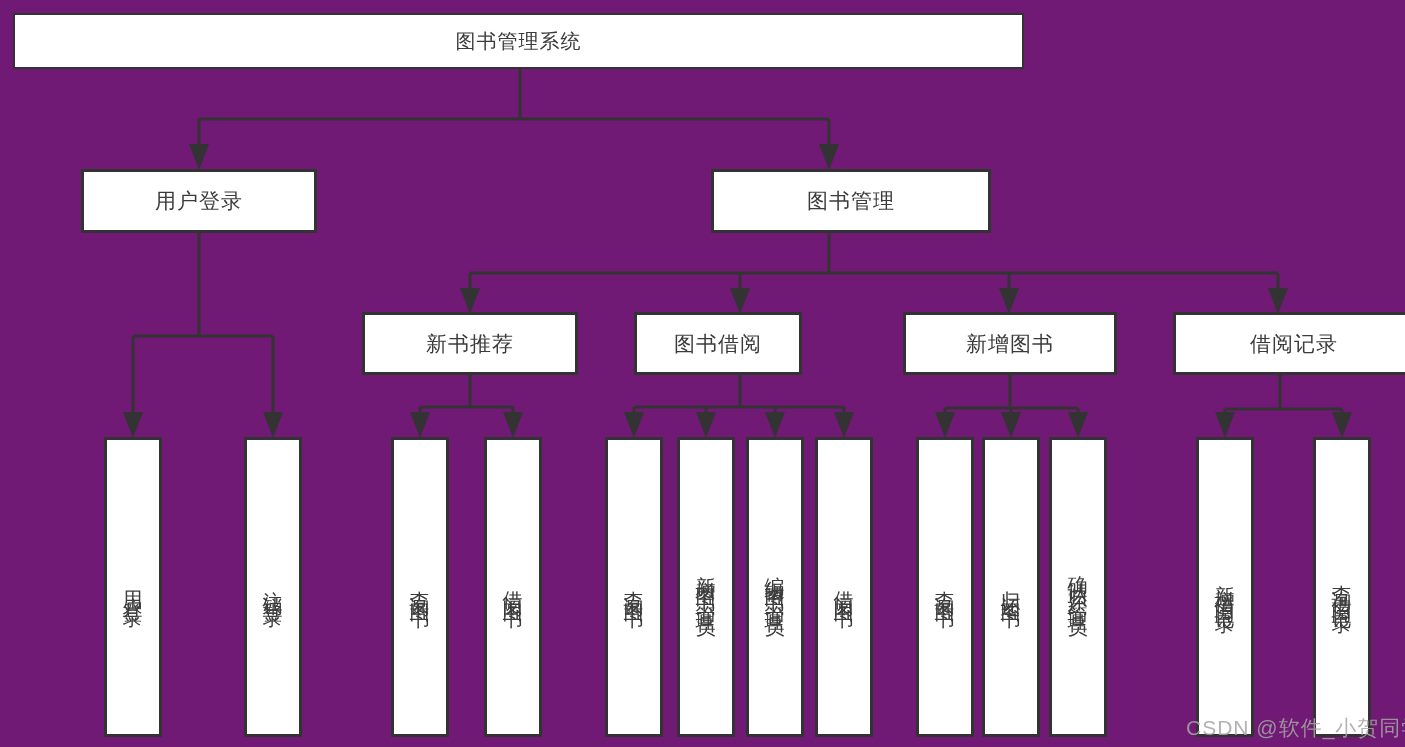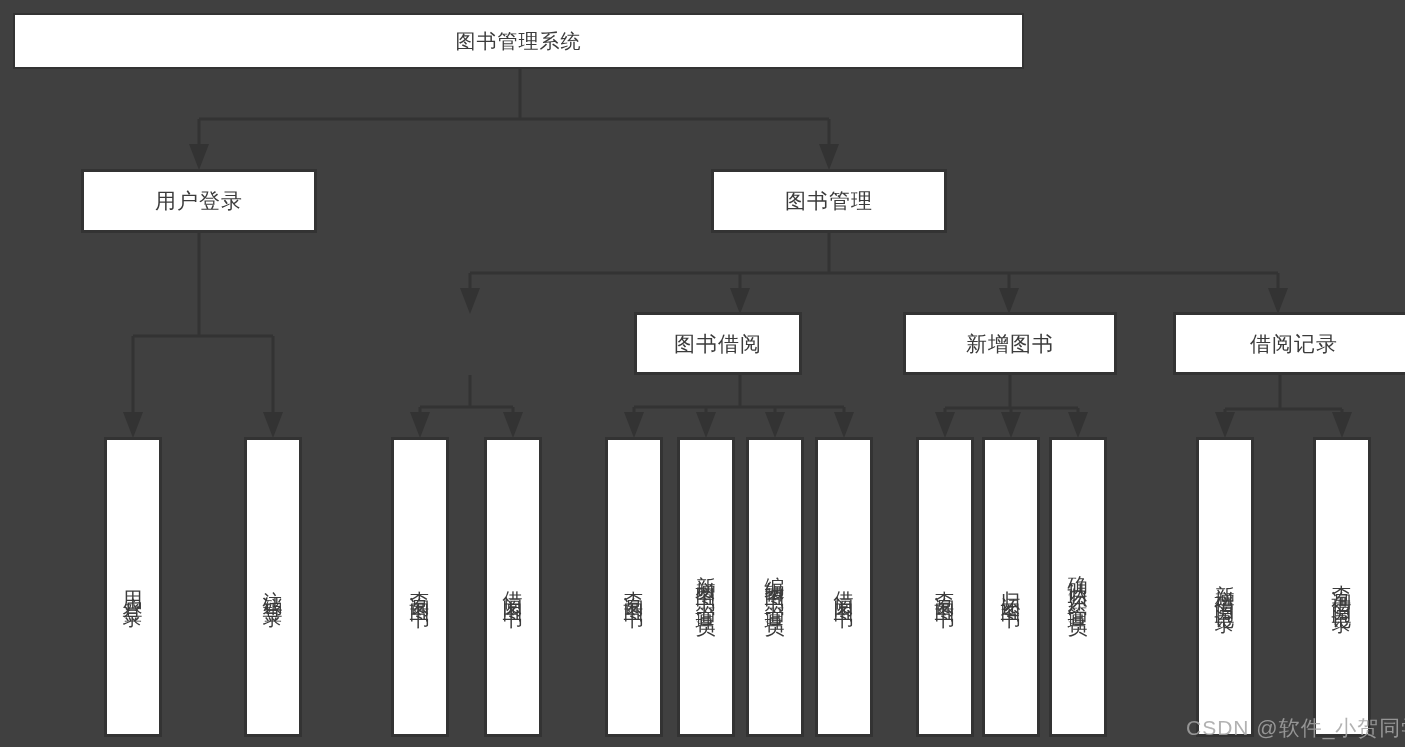--- a/index.html
+++ b/index.html
@@ -1,19 +1,19 @@
 <!DOCTYPE html>
 <html lang="zh"><head>
 <meta charset="utf-8">
 <style>
   html,body{margin:0;padding:0;background:#ffffff;}
   #stage{
     position:relative;
     width:1405px;height:747px;
-    background:#404040;
+    background:#701a75;
     font-family:"Liberation Sans","DejaVu Sans",sans-serif;
     overflow:hidden;
   }
   #wires{position:absolute;left:0;top:0;z-index:0;}
   .node{
     position:absolute;
     box-sizing:border-box;
     border:3px solid #333333;
     background:#ffffff;
     display:flex;align-items:center;justify-content:center;
@@ -77,24 +77,27 @@
     </g>
   </svg>
 
   <div class="node h root" style="left:13px;top:13px;width:1011px;height:56px;">
     <span>图书管理系统</span>
   </div>
 
   <div class="node h" style="left:81px;top:169px;width:236px;height:64px;">
     <span>用户登录</span>
   </div>
-  <div class="node h" style="left:711px;top:169px;width:236px;height:64px;">
+  <div class="node h" style="left:711px;top:169px;width:280px;height:64px;">
     <span>图书管理</span>
   </div>
 
+  <div class="node h" style="left:362px;top:312px;width:216px;height:63px;">
+    <span>新书推荐</span>
+  </div>
   <div class="node h" style="left:634px;top:312px;width:168px;height:63px;">
     <span>图书借阅</span>
   </div>
   <div class="node h" style="left:903px;top:312px;width:214px;height:63px;">
     <span>新增图书</span>
   </div>
   <div class="node h" style="left:1173px;top:312px;width:242px;height:63px;">
     <span>借阅记录</span>
   </div>
 

